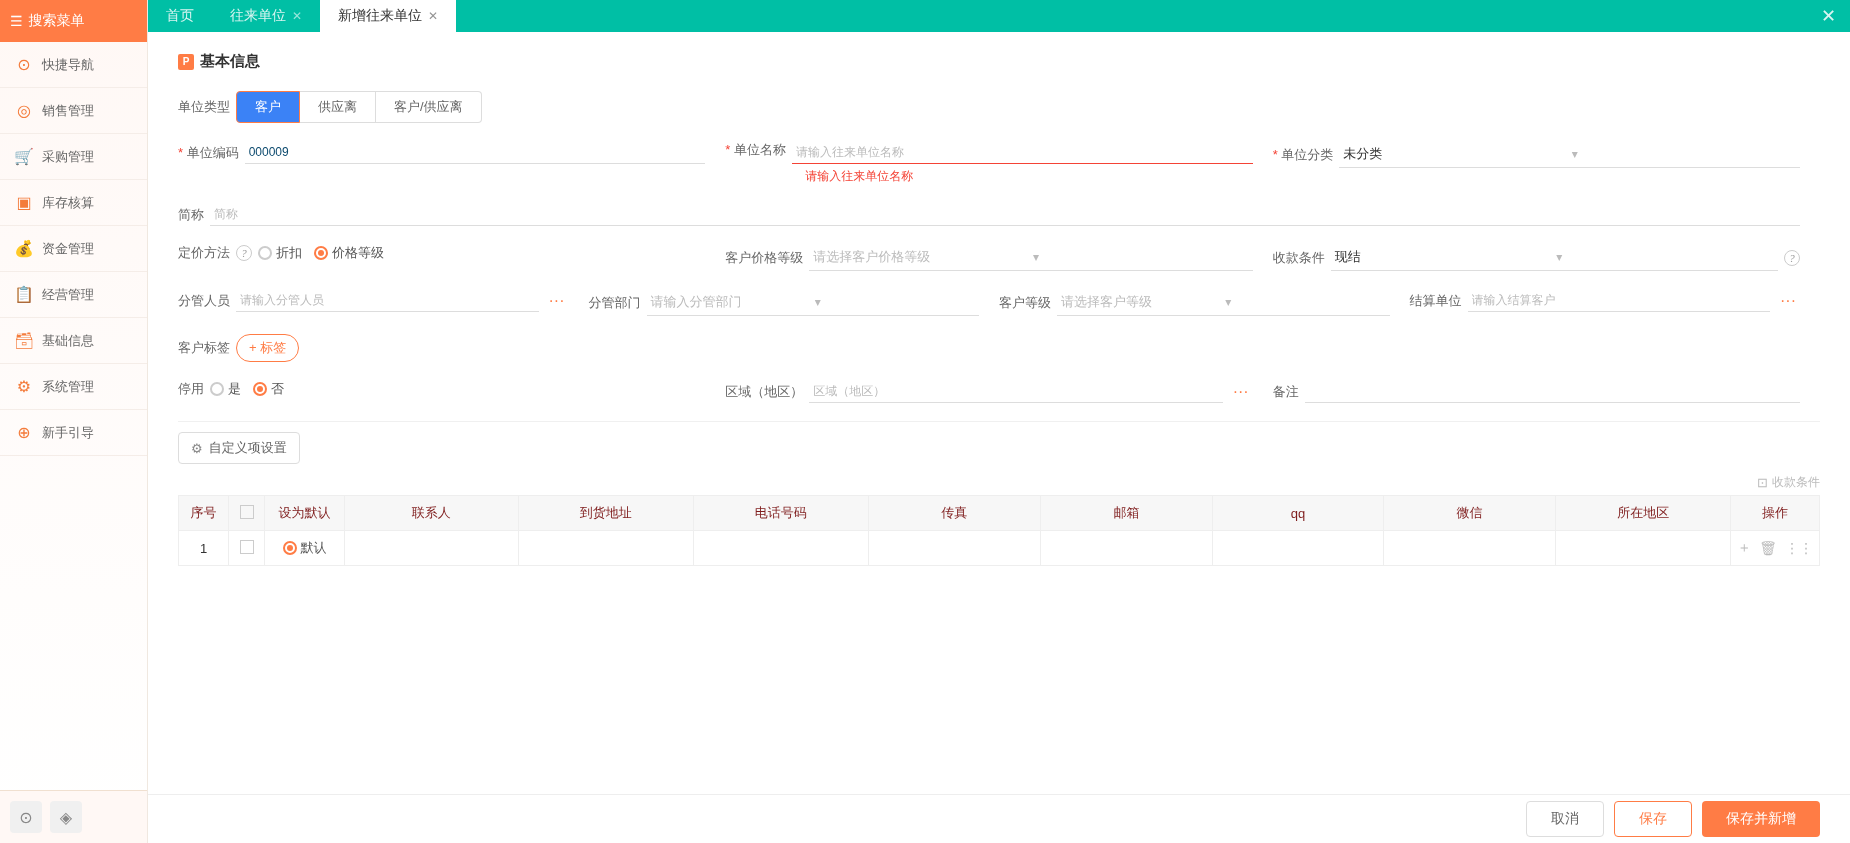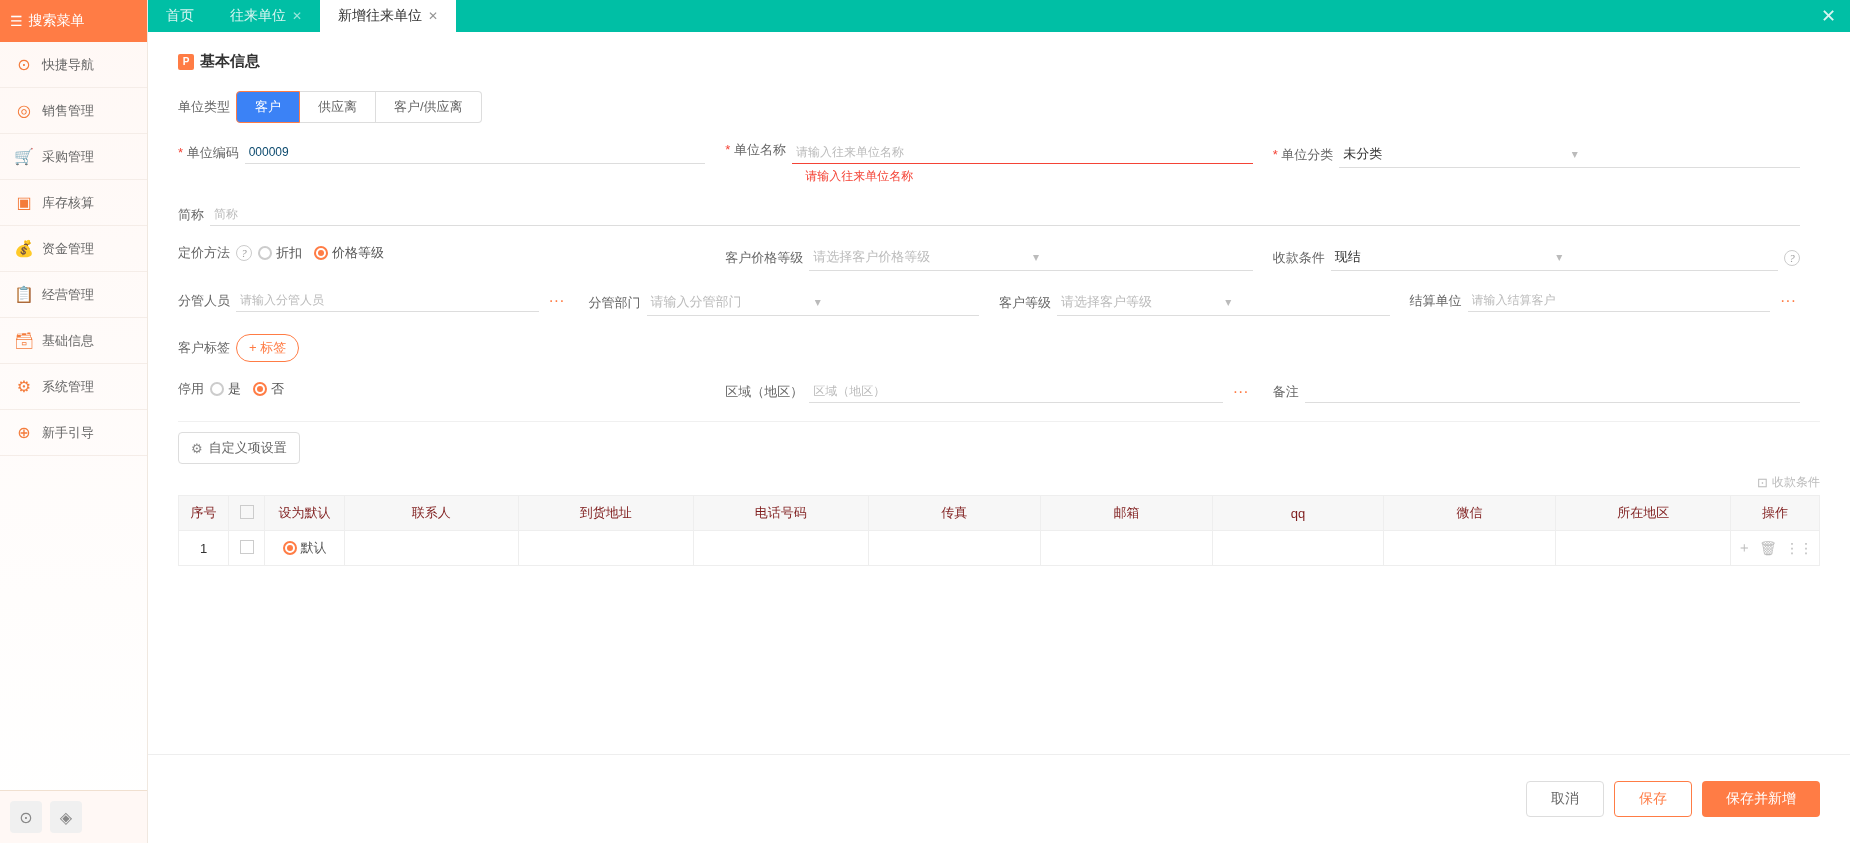--- a/index.html
+++ b/index.html
@@ -312,21 +312,21 @@
       display: inline-flex;
       align-items: center;
       justify-content: center;
       cursor: pointer;
     }
 
     
     .footer-bar {
       background: #fff;
       border-top: 1px solid #eee;
-      padding: 26px 30px;
+      padding: 6px 30px;
       display: flex;
       justify-content: flex-end;
       gap: 10px;
       flex-shrink: 0;
     }
     .btn {
       padding: 8px 24px;
       border-radius: 4px;
       cursor: pointer;
       font-size: 14px;

